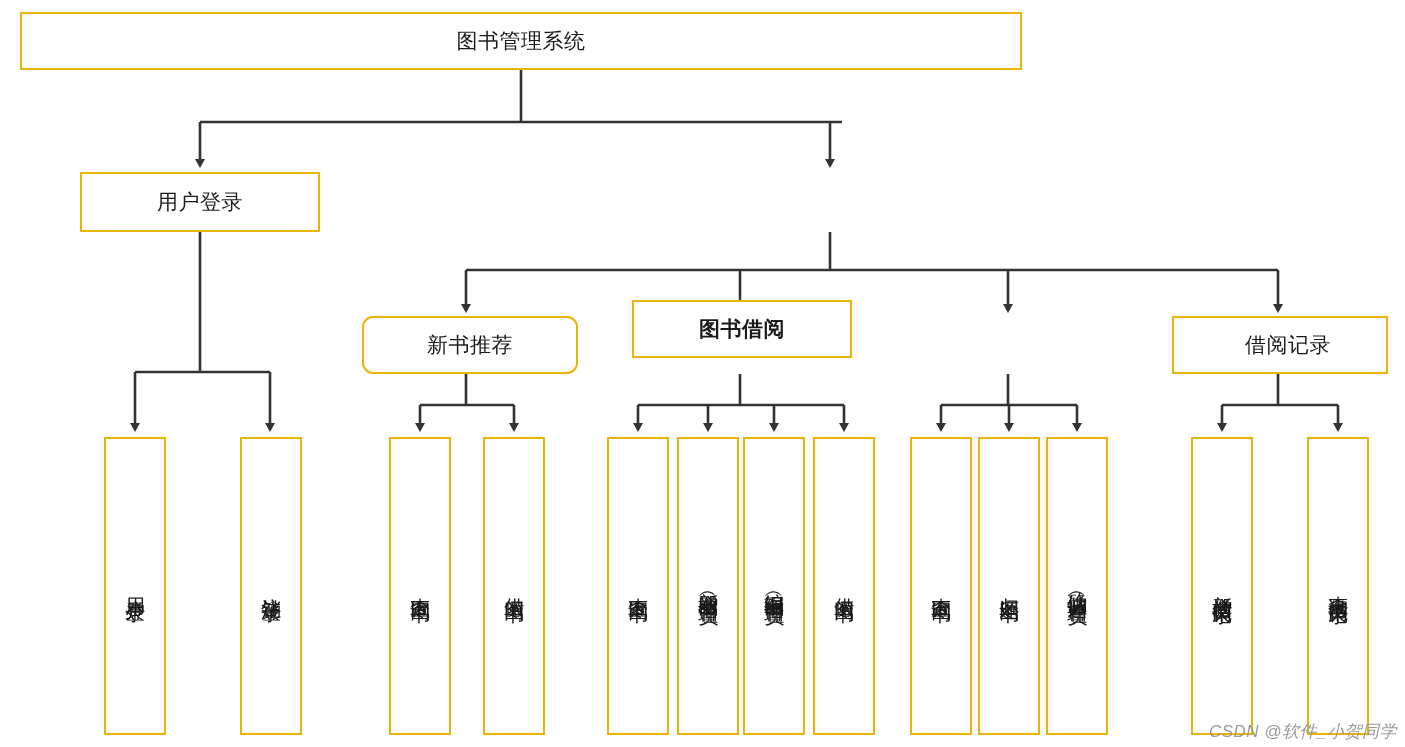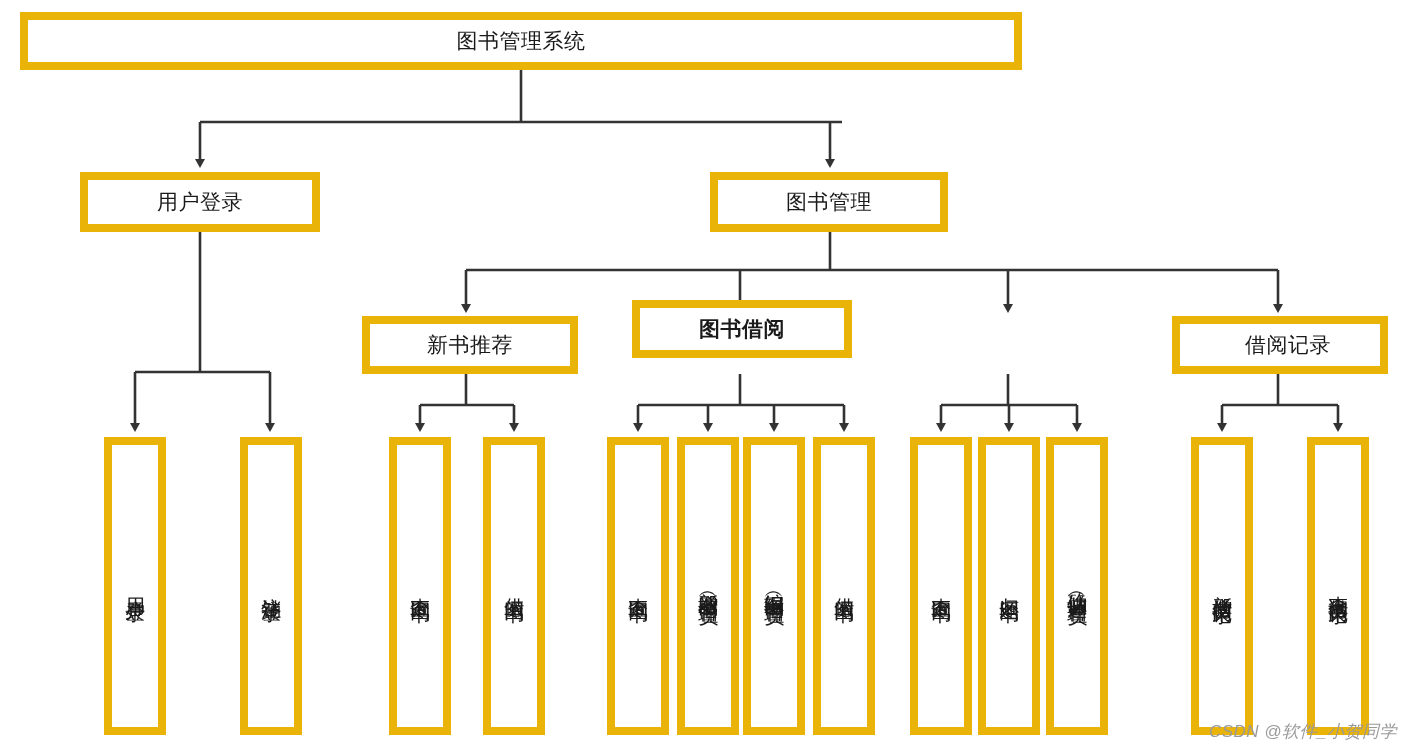--- a/index.html
+++ b/index.html
@@ -22,21 +22,21 @@
     position: absolute;
     left: 0;
     top: 0;
     width: 1405px;
     height: 747px;
     pointer-events: none;
   }
   .node {
     position: absolute;
     box-sizing: border-box;
-    border: 8px solid #eab308;
+    border: 2px solid #eab308;
     background: #ffffff;
     display: flex;
     align-items: center;
     justify-content: center;
     color: #1a1a1a;
     line-height: 1.18;
     text-align: center;
   }
   .node.h {
     font-size: 21px;
@@ -125,25 +125,22 @@
     </g>
   </svg>
 
   <div class="node h" style="left:20px; top:12px; width:1002px; height:58px;">
     <span class="label">图书管理系统</span>
   </div>
 
   <div class="node h" style="left:80px; top:172px; width:240px; height:60px;">
     <span class="label">用户登录</span>
   </div>
-  <div class="node h" style="left:710px; top:172px; width:238px; height:60px;">
-    <span class="label">图书管理</span>
-  </div>
 
-  <div class="node h" style="left:362px; top:316px; width:216px; height:58px;">
+  <div class="node h" style="left:362px; top:316px; width:216px; height:58px;border-radius:11px;">
     <span class="label">新书推荐</span>
   </div>
   <div class="node h" style="left:632px; top:300px; width:220px; height:58px;font-weight:bold;">
     <span class="label">图书借阅</span>
   </div>
   <div class="node h" style="left:1172px; top:316px; width:216px; height:58px;padding-left:16px;">
     <span class="label">借阅记录</span>
   </div>
 
   <div class="node v" style="left:104px; top:437px; width:62px; height:298px;">

